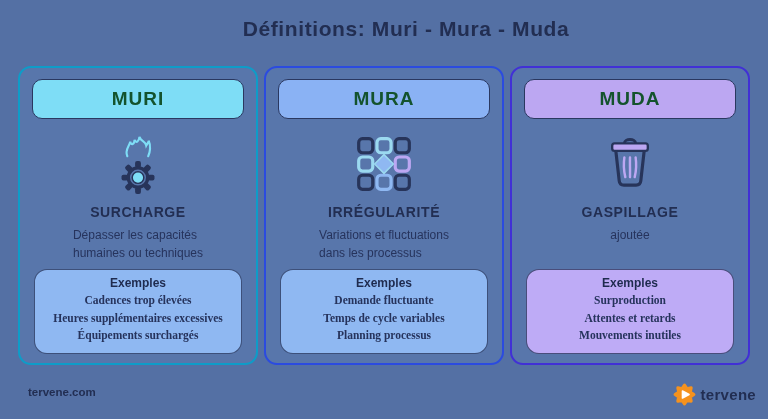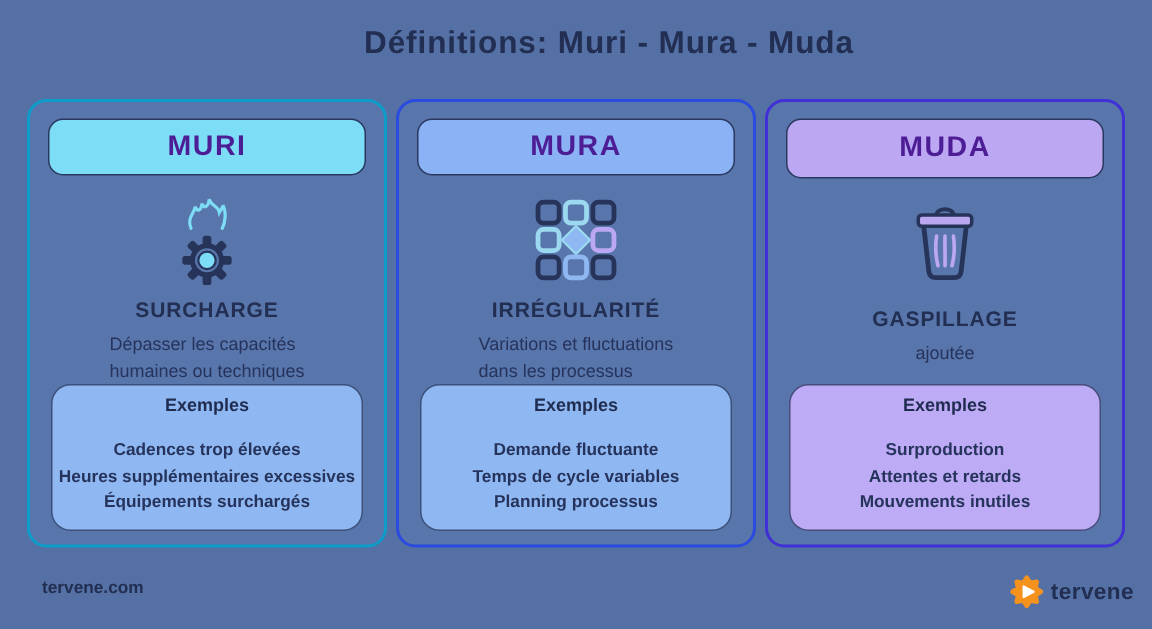--- a/index.html
+++ b/index.html
@@ -43,21 +43,21 @@
     height: 40px;
     border-radius: 10px;
     background: var(--header-bg, #7EDDF6);
     border: 1.5px solid #2A3860;
     display: flex;
     align-items: center;
     justify-content: center;
     font-size: 19px;
     font-weight: 800;
     letter-spacing: 1px;
-    color: #4c1d95;
+    color: #14532d;
   }
   .icon-wrap {
     margin-top: 12px;
     height: 66px;
     display: flex;
     align-items: center;
     justify-content: center;
   }
   .subtitle {
     margin-top: 7px;
@@ -82,21 +82,21 @@
     background: var(--examples-bg, #8FB8F2);
     border: 1.5px solid rgba(34, 46, 82, 0.75);
     padding: 6px 4px 9px 4px;
     text-align: center;
   }
   .ex-title {
     font-size: 12px;
     font-weight: 800;
     color: #1F2B4F;
   }
-  .ex-list { margin-top: 15px; }
+  .ex-list { margin-top: 2px; font-family: Liberation Serif, serif; }
   .ex-item {
     font-size: 11.5px;
     font-weight: 700;
     line-height: 1.5;
     color: #26335C;
   }
   .footer-site {
     position: absolute;
     left: 28px; bottom: 21px;
     font-size: 11.5px;

